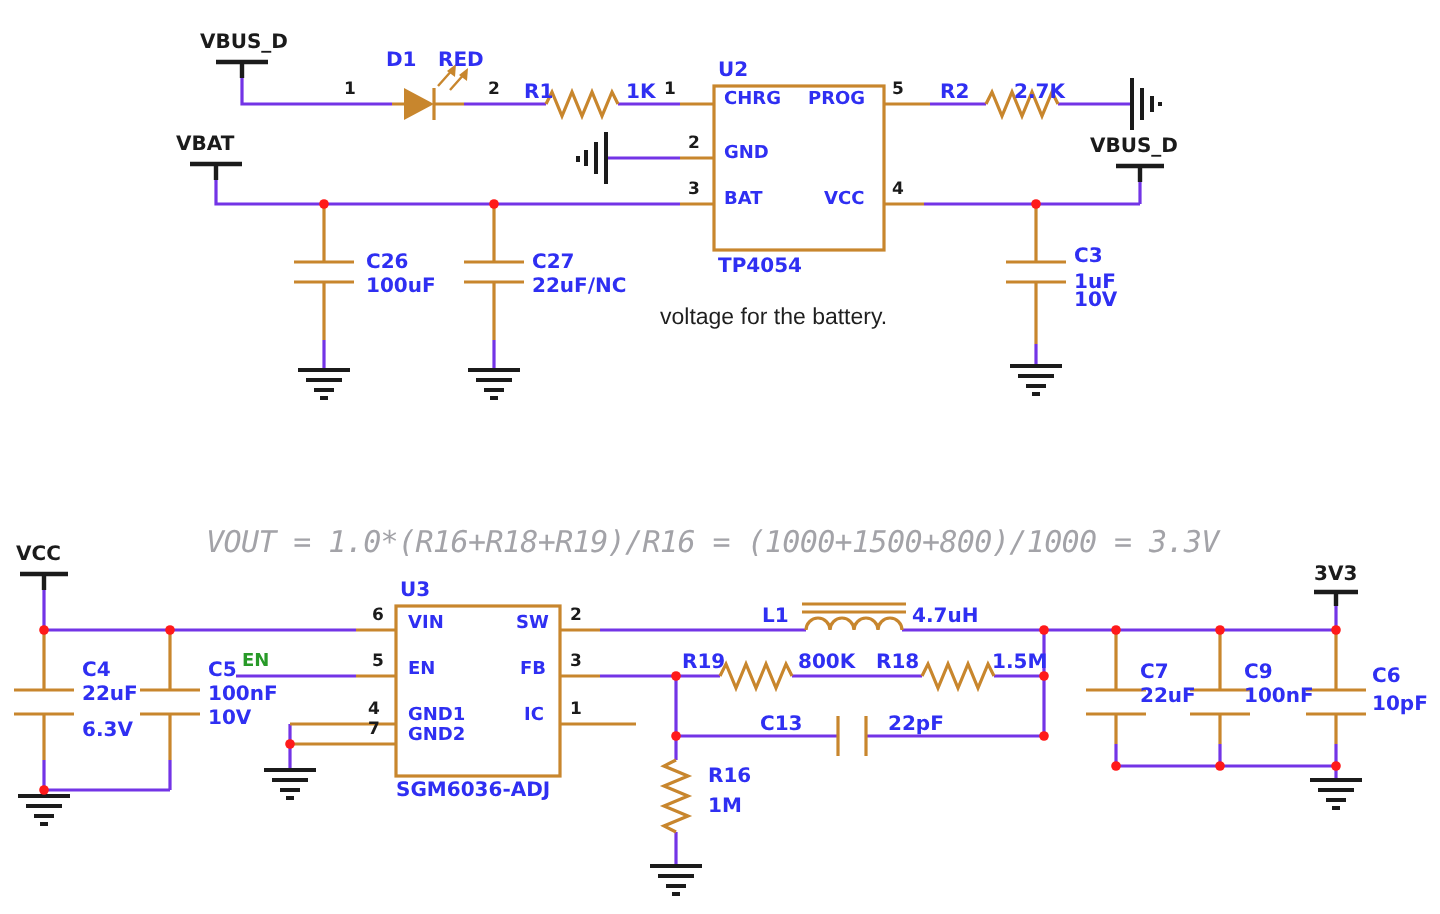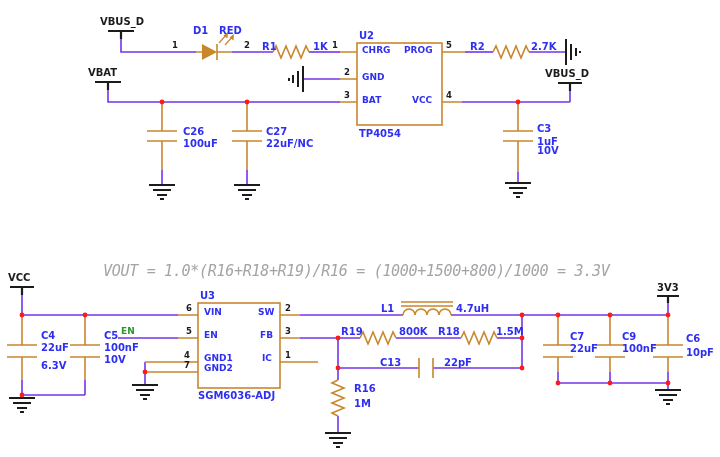--- a/index.html
+++ b/index.html
@@ -176,31 +176,32 @@
   <span class="lbl pnum" style="left:344px;top:91px;">3</span>
   <span class="lbl pnum" style="left:446px;top:41px;">5</span>
   <span class="lbl pnum" style="left:446px;top:91px;">4</span>
   <span class="lbl pname" style="left:362px;top:46px;">CHRG</span>
   <span class="lbl pname" style="left:362px;top:73px;">GND</span>
   <span class="lbl pname" style="left:362px;top:96px;">BAT</span>
   <span class="lbl pname" style="left:404px;top:46px;">PROG</span>
   <span class="lbl pname" style="left:412px;top:96px;">VCC</span>
 
   <span class="lbl blue" style="left:470px;top:42px;">R2</span>
-  <span class="lbl blue" style="left:531px;top:42px;text-align:center;">2.7K</span>
+  <span class="lbl blue" style="left:507px;top:42px;text-align:center;">2.7K</span>
 
   <span class="lbl blue" style="left:183px;top:127px;">C26</span>
   <span class="lbl blue" style="left:183px;top:139px;">100uF</span>
   <span class="lbl blue" style="left:266px;top:127px;">C27</span>
   <span class="lbl blue" style="left:266px;top:139px;">22uF/NC</span>
   <span class="lbl blue" style="left:537px;top:124px;">C3</span>
   <span class="lbl blue" style="left:537px;top:137px;">1uF</span>
   <span class="lbl blue" style="left:537px;top:146px;">10V</span>
 
   <div class="note" style="left:330px;top:153px;">
+    <div>voltage for the battery.</div>
   </div>
 
   <span class="lbl formula" style="left:103px;top:264px;">VOUT = 1.0*(R16+R18+R19)/R16 = (1000+1500+800)/1000 = 3.3V</span>
 
   <span class="lbl net" style="left:8px;top:273px;">VCC</span>
   <span class="lbl net" style="left:657px;top:283px;">3V3</span>
   <span class="lbl green" style="left:121px;top:327px;">EN</span>
 
   <span class="lbl blue" style="left:41px;top:331px;">C4</span>
   <span class="lbl blue" style="left:41px;top:343px;">22uF</span>

